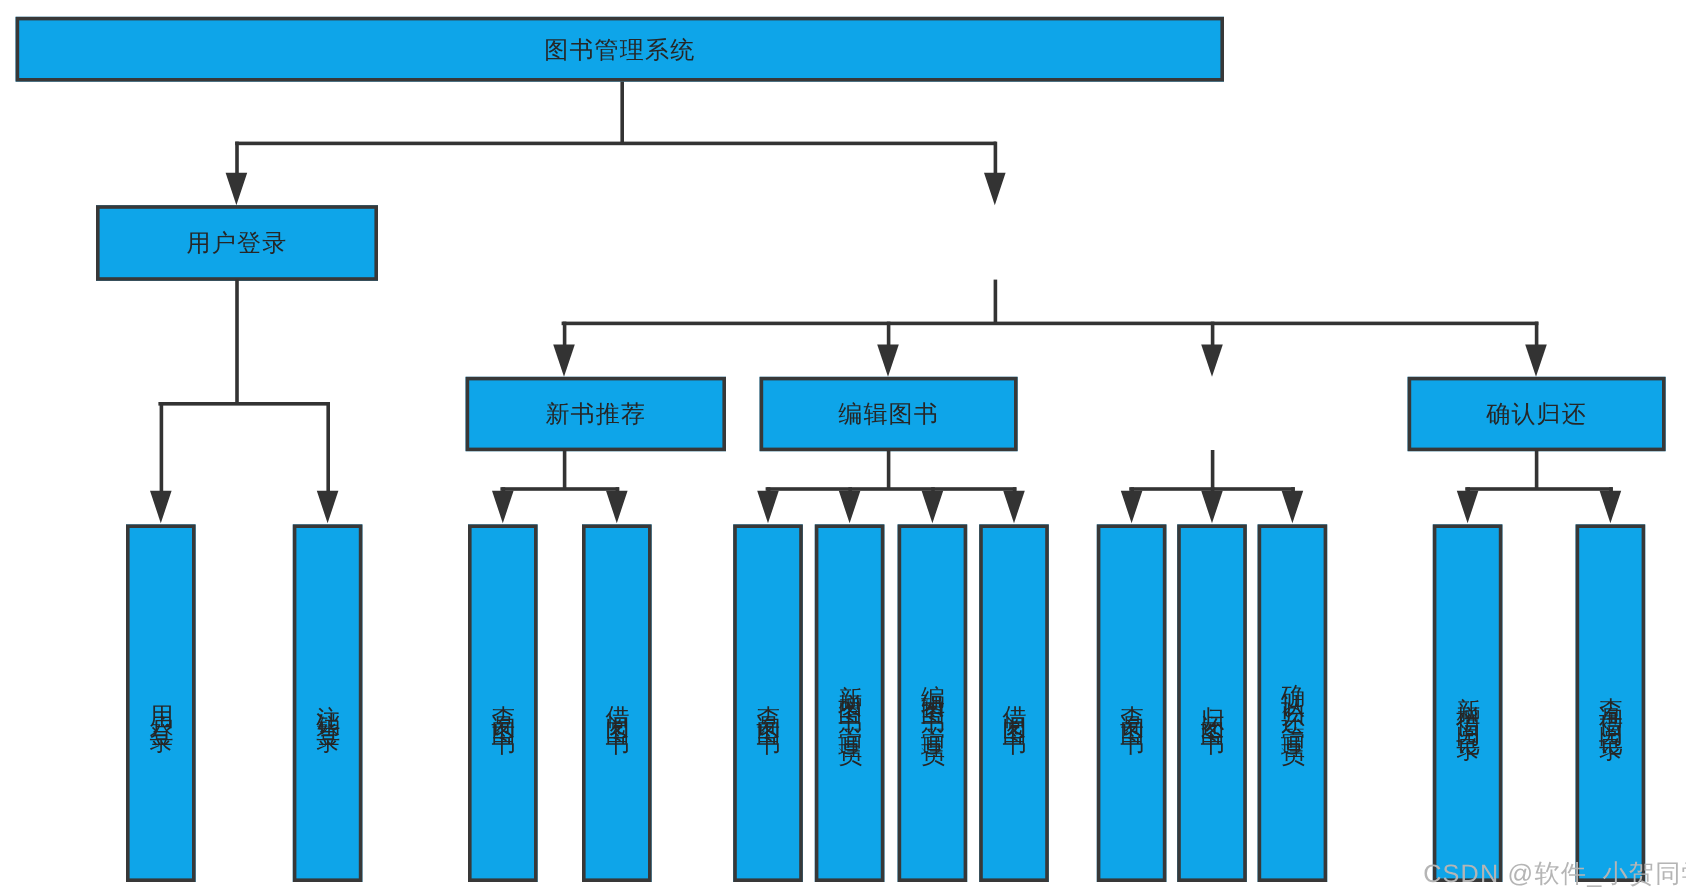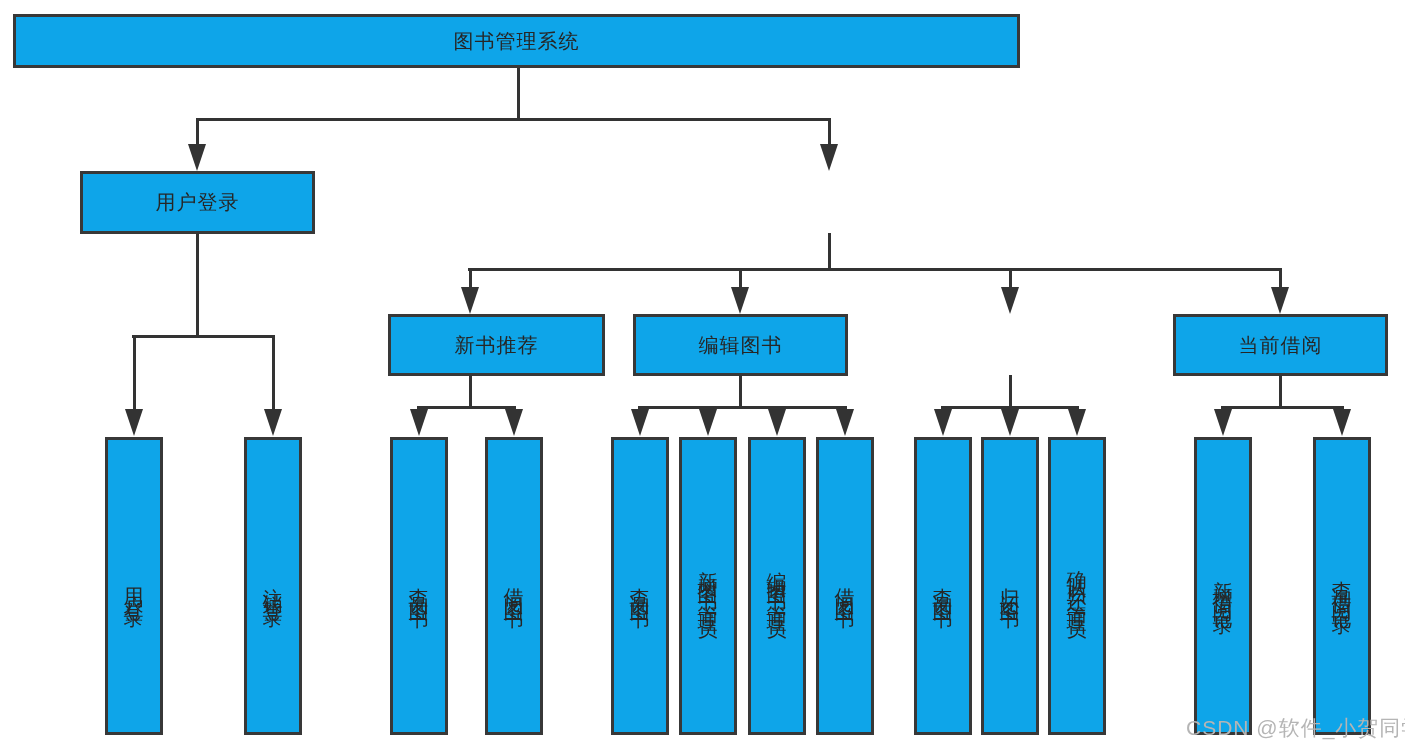--- a/index.html
+++ b/index.html
@@ -70,21 +70,21 @@
   <div class="node" style="left:377px; top:314px; width:217px; height:62px;margin-left:11px;">
     <span>新书推荐</span>
   </div>
 
   <div class="node" style="left:633px; top:314px; width:215px; height:62px;">
     <span>编辑图书</span>
   </div>
 
 
   <div class="node" style="left:1173px; top:314px; width:215px; height:62px;">
-    <span>当前借阅</span>
+    <span>确认归还</span>
   </div>
 
   <div class="node leaf" style="left:105px; top:437px; width:58px; height:298px;">
     <span class="vtext">用户登录</span>
   </div>
 
   <div class="node leaf" style="left:244px; top:437px; width:58px; height:298px;">
     <span class="vtext">注销登录</span>
   </div>
 

